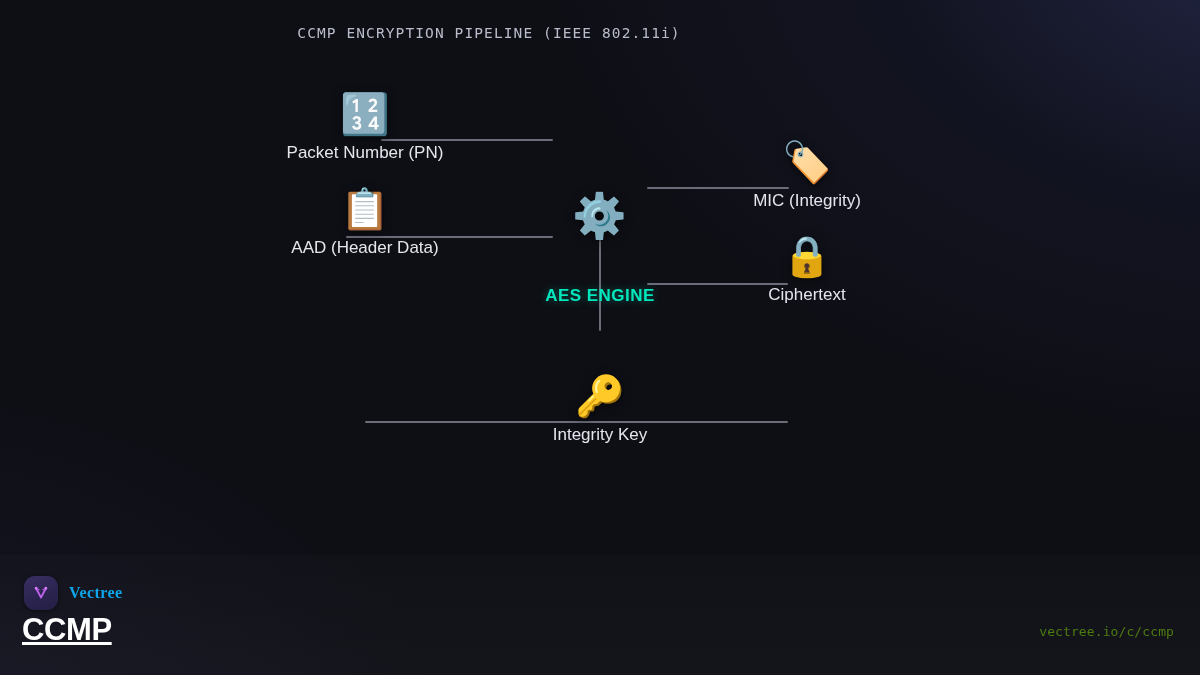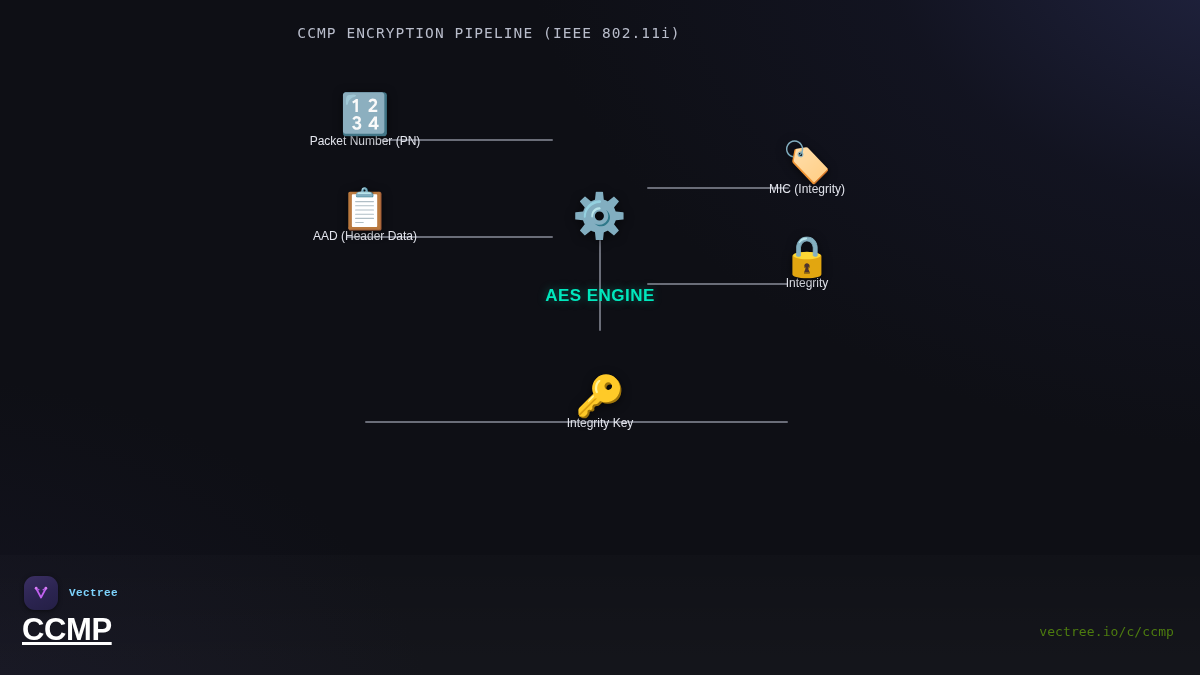--- a/index.html
+++ b/index.html
@@ -65,21 +65,22 @@
     text-align:center;
   }
   .node .glyph {
     font-size:40px;
     line-height:1;
     font-family:"DejaVu Sans", sans-serif;
     filter:drop-shadow(0 2px 5px rgba(0,0,0,0.55));
     user-select:none;
   }
   .node .caption {
-    font-size:12px;
+    margin-top:9px;
+    font-size:17px;
     color:#e4e6ee;
     white-space:nowrap;
   }
 
   
   .engine { width:200px; }
   .engine .glyph { font-size:44px; }
   .engine .caption {
     margin-top:48px;
     font-size:17px;
@@ -112,24 +113,24 @@
     width:34px;
     height:34px;
     border-radius:11px;
     background:linear-gradient(155deg,#3b2f63 0%,#2b2450 55%,#241f45 100%);
     display:flex;
     align-items:center;
     justify-content:center;
     box-shadow:0 1px 4px rgba(0,0,0,0.5);
   }
   .brand-name {
-    font-family:Liberation Mono, monospace;
-    font-size:11px;
+    font-family:Liberation Serif, serif;
+    font-size:16px;
     font-weight:bold;
-    color:#7dd3fc;
+    color:#0ea5e9;
     letter-spacing:0.4px;
   }
 
   .page-title {
     position:absolute;
     left:22px;
     top:612px;
     font-size:31px;
     font-weight:bold;
     letter-spacing:-0.4px;
@@ -183,21 +184,21 @@
     <span class="caption">AES ENGINE</span>
   </div>
 
   <div class="node" style="left:722px; top:142px;">
     <span class="glyph">🏷️</span>
     <span class="caption">MIC (Integrity)</span>
   </div>
 
   <div class="node" style="left:722px; top:236px;">
     <span class="glyph">🔒</span>
-    <span class="caption">Integrity</span>
+    <span class="caption">Ciphertext</span>
   </div>
 
   <div class="node" style="left:515px; top:376px;">
     <span class="glyph">🔑</span>
     <span class="caption">Integrity Key</span>
   </div>
 
 </div>
 
 <div class="footer-band"></div>

